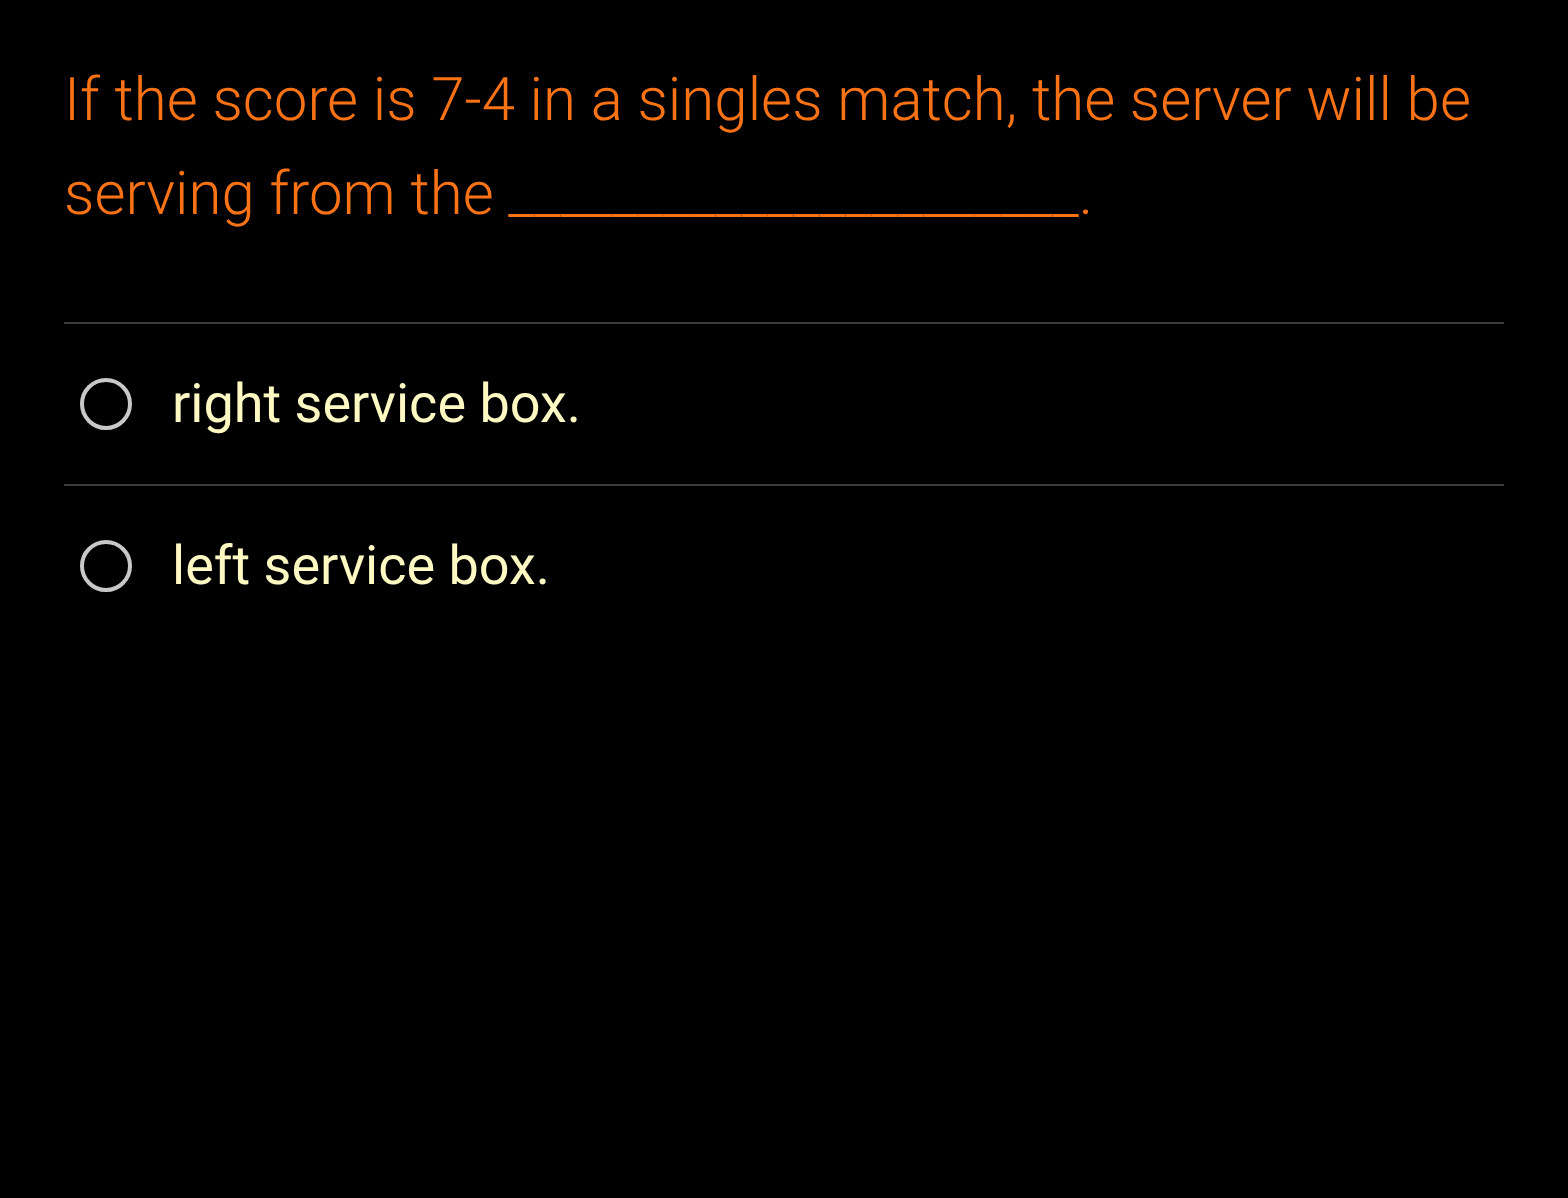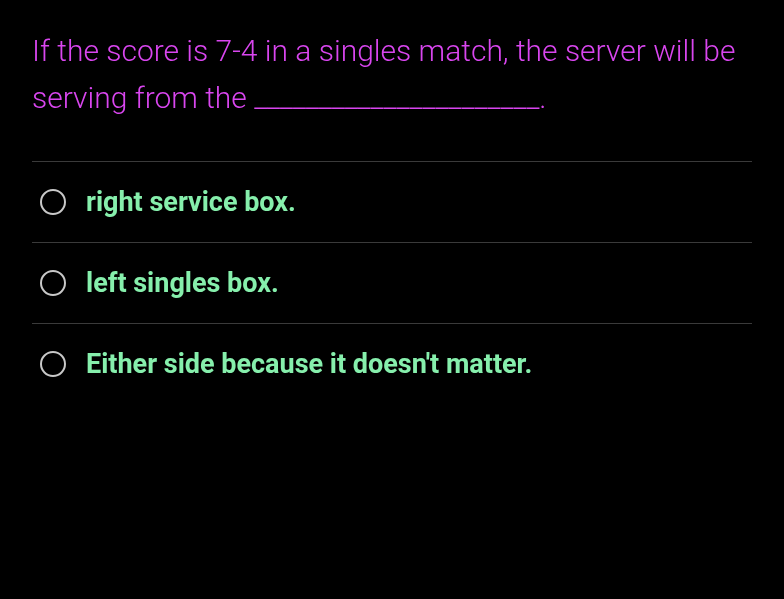--- a/index.html
+++ b/index.html
@@ -15,21 +15,21 @@
       height: 599px;
       overflow: hidden;
     }
     .container {
       padding: 28px 32px 0 32px;
     }
     .question {
       font-size: 30px;
       font-weight: 300;
       line-height: 1.55;
-      color: #d946ef;
+      color: #f97316;
       margin-bottom: 40px;
     }
     .options {
       display: flex;
       flex-direction: column;
     }
     .option {
       display: flex;
       align-items: center;
       padding: 24px 8px;
@@ -39,36 +39,32 @@
     .radio {
       width: 26px;
       height: 26px;
       border: 2px solid #c8c8c8;
       border-radius: 50%;
       flex-shrink: 0;
       margin-right: 20px;
     }
     .option-label {
       font-size: 27px;
-      font-weight: 700;
-      color: #86efac;
+      font-weight: 400;
+      color: #fef9c3;
     }
   </style>
 </head>
 <body>
 
 <div class="container">
   <div class="question">If the score is 7-4 in a singles match, the server will be serving from the ______________________.</div>
   <div class="options">
     <div class="option">
       <div class="radio"></div>
       <div class="option-label">right service box.</div>
     </div>
     <div class="option">
       <div class="radio"></div>
-      <div class="option-label">left singles box.</div>
-    </div>
-    <div class="option">
-      <div class="radio"></div>
-      <div class="option-label">Either side because it doesn't matter.</div>
+      <div class="option-label">left service box.</div>
     </div>
   </div>
 </div>
 
 </body></html>

